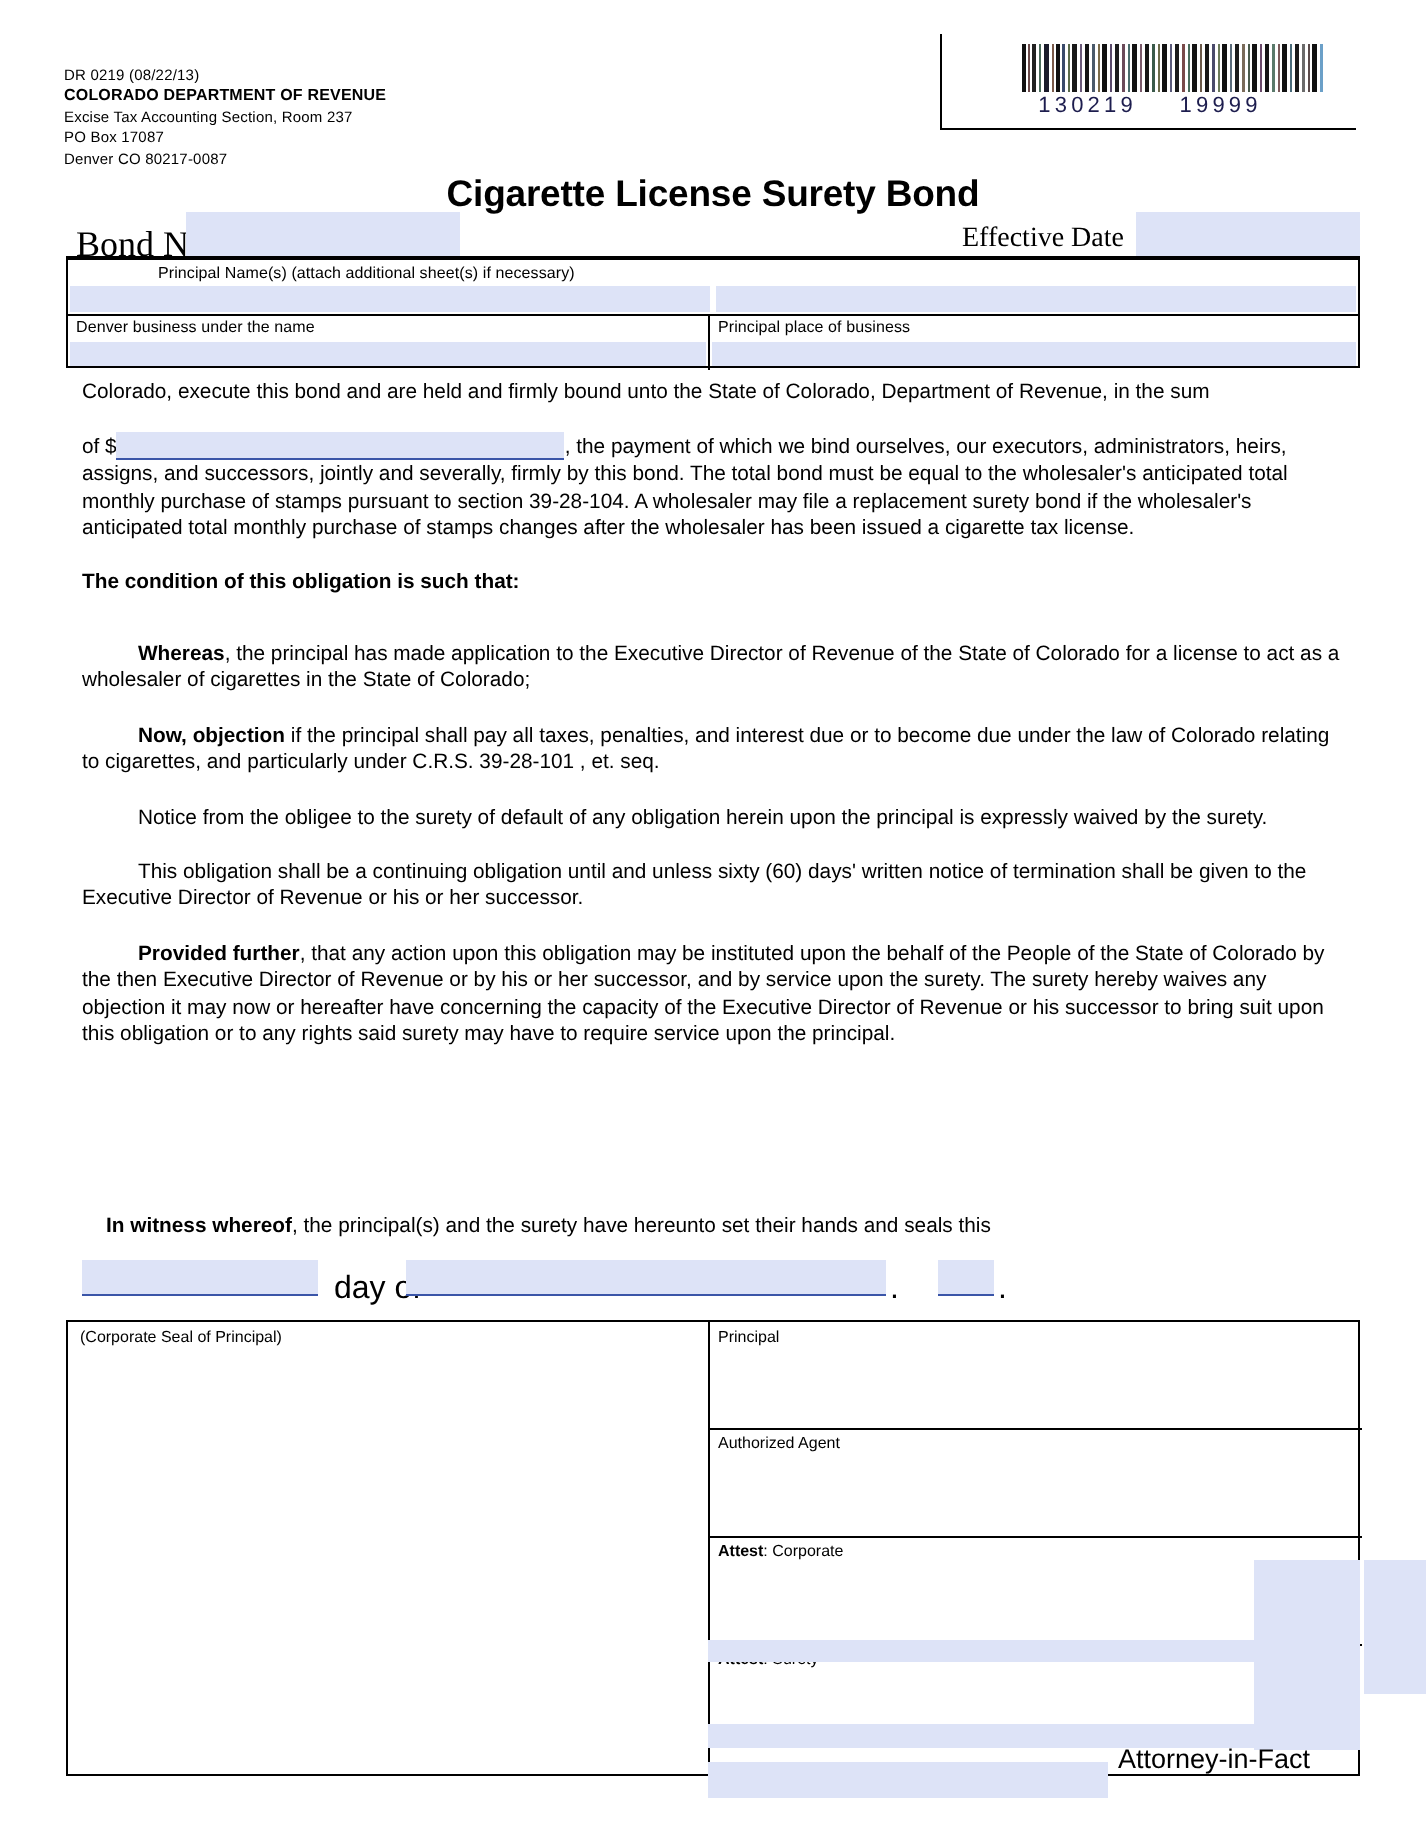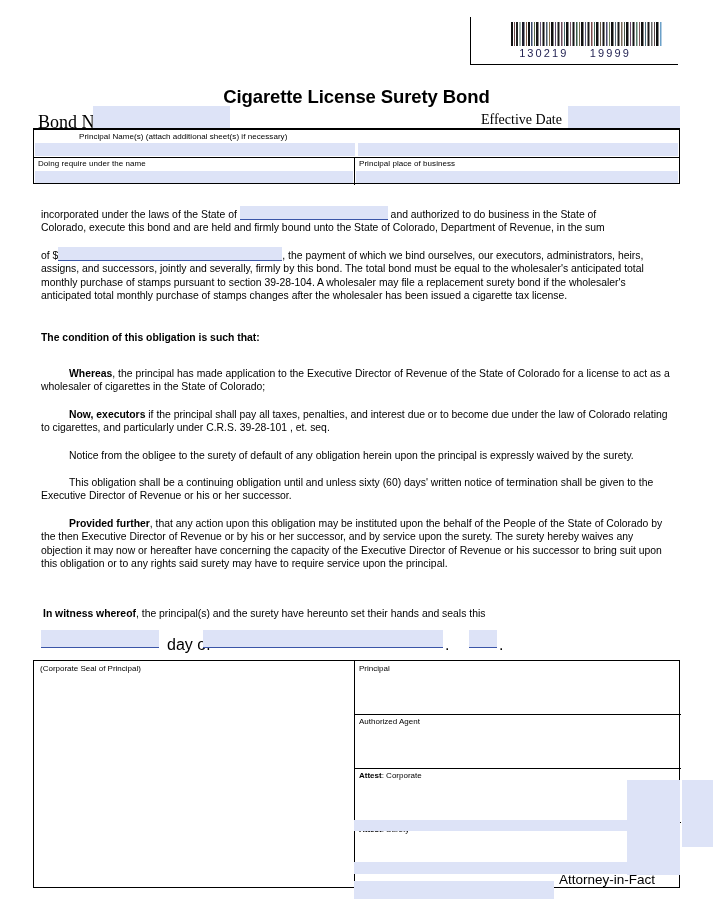--- a/index.html
+++ b/index.html
@@ -155,21 +155,21 @@
     vertical-align: bottom;
     background: #dde3f7;
     border-bottom: 1px solid #3a55a8;
     height: 13px;
     margin-bottom: 1px;
   }
 
   
   .wit {
     position: absolute;
-    left: 43px; top: 608px;
+    left: 53px; top: 608px;
     font-size: 10.4px;
     font-weight: bold;
     text-align: right;
   }
   .wit span.norm { font-weight: normal; }
 
   .dateline {
     position: absolute;
     left: 41px; top: 630px;
     width: 620px;
@@ -212,20 +212,27 @@
     left: 559px; top: 872px;
     font-family: Liberation Sans, sans-serif;
     font-size: 13.5px;
   }
 </style>
 </head>
 <body>
 
 <div class="page">
 
+  <div class="hdr">
+    <div>DR 0219 (08/22/13)</div>
+    <div><b>COLORADO DEPARTMENT OF REVENUE</b></div>
+    <div>Excise Tax Accounting Section, Room 237</div>
+    <div>PO Box 17087</div>
+    <div>Denver CO  80217-0087</div>
+  </div>
 
   <div class="barcode-box">
     <svg class="barcode-img" viewBox="0 0 152 24" preserveAspectRatio="none">
       <rect x="0" y="0" width="2" height="24" fill="#111"></rect>
       <rect x="3" y="0" width="1" height="24" fill="#6b4a4a"></rect>
       <rect x="5" y="0" width="2" height="24" fill="#222"></rect>
       <rect x="8.5" y="0" width="1" height="24" fill="#4a6b5a"></rect>
       <rect x="11" y="0" width="2.5" height="24" fill="#1a1a2a"></rect>
       <rect x="15" y="0" width="1" height="24" fill="#7a5a4a"></rect>
       <rect x="17" y="0" width="2" height="24" fill="#111"></rect>
@@ -291,54 +298,49 @@
   </div>
 
   <div class="grid">
     <div class="cap" style="left:4px; top:2px;padding-left:41px;">Principal Name(s) (attach additional sheet(s) if necessary)</div>
     <div class="fld" style="left:1px; top:13px; width:320px; height:13px;"></div>
     <div class="fld" style="left:324px; top:13px; width:320px; height:13px;"></div>
 
     <div class="grid-mid"></div>
     <div class="grid-vert"></div>
 
-    <div class="cap" style="left:4px; top:29px;">Doing require under the name</div>
+    <div class="cap" style="left:4px; top:29px;">Denver business under the name</div>
     <div class="fld" style="left:1px; top:41px; width:318px; height:12px;"></div>
 
     <div class="cap" style="left:325px; top:29px;">Principal place of business</div>
     <div class="fld" style="left:322px; top:41px; width:322px; height:12px;"></div>
   </div>
 
   <div class="body">
 
 
-    <p style="margin-top:16px;" class="tight">
-      <span>incorporated under the laws of the State of</span>
-      <span class="inl" style="width:148px;"></span>
-      <span>and authorized to do business in the State of</span>
-    </p>
 
     <p class="tight">
       <span>Colorado, execute this bond and are held and firmly bound unto the State of Colorado, Department of Revenue, in the sum</span>
     </p>
 
     <p style="margin-top:13px;">
       <span>of $</span><span class="inl" style="width:224px;"></span><span>, the payment of which we bind ourselves, our executors, administrators, heirs, assigns, and successors, jointly and severally, firmly by this bond. The total bond must be equal to the wholesaler's anticipated total monthly purchase of stamps pursuant to section 39-28-104. A wholesaler may file a replacement surety bond if the wholesaler's anticipated total monthly purchase of stamps changes after the wholesaler has been issued a cigarette tax license.</span>
     </p>
 
-    <p style="margin-top:28px;">
+    <p style="margin-top:13px;">
       <b>The condition of this obligation is such that:</b>
     </p>
 
     <p class="ind" style="margin-top:23px;">
       <b>Whereas</b><span>, the principal has made application to the Executive Director of Revenue of the State of Colorado for a license to act as a wholesaler of cigarettes in the State of Colorado;</span>
     </p>
 
     <p class="ind" style="margin-top:14px;">
-      <b>Now, executors</b><span> if the principal shall pay all taxes, penalties, and interest due or to become due under the law of Colorado relating to cigarettes, and particularly under C.R.S. 39-28-101 , et. seq.</span>
+      <b>Now, objection</b><span> if the principal shall pay all taxes, penalties, and interest due or to become due under the law of Colorado relating to cigarettes, and particularly under C.R.S. 39-28-101 , et. seq.</span>
     </p>
 
     <p class="ind" style="margin-top:14px;">
       <span>Notice from the obligee to the surety of default of any obligation herein upon the principal is expressly waived by the surety.</span>
     </p>
 
     <p class="ind" style="margin-top:14px;">
       <span>This obligation shall be a continuing obligation until and unless sixty (60) days' written notice of termination shall be given to the Executive Director of Revenue or his or her successor.</span>
     </p>
 

